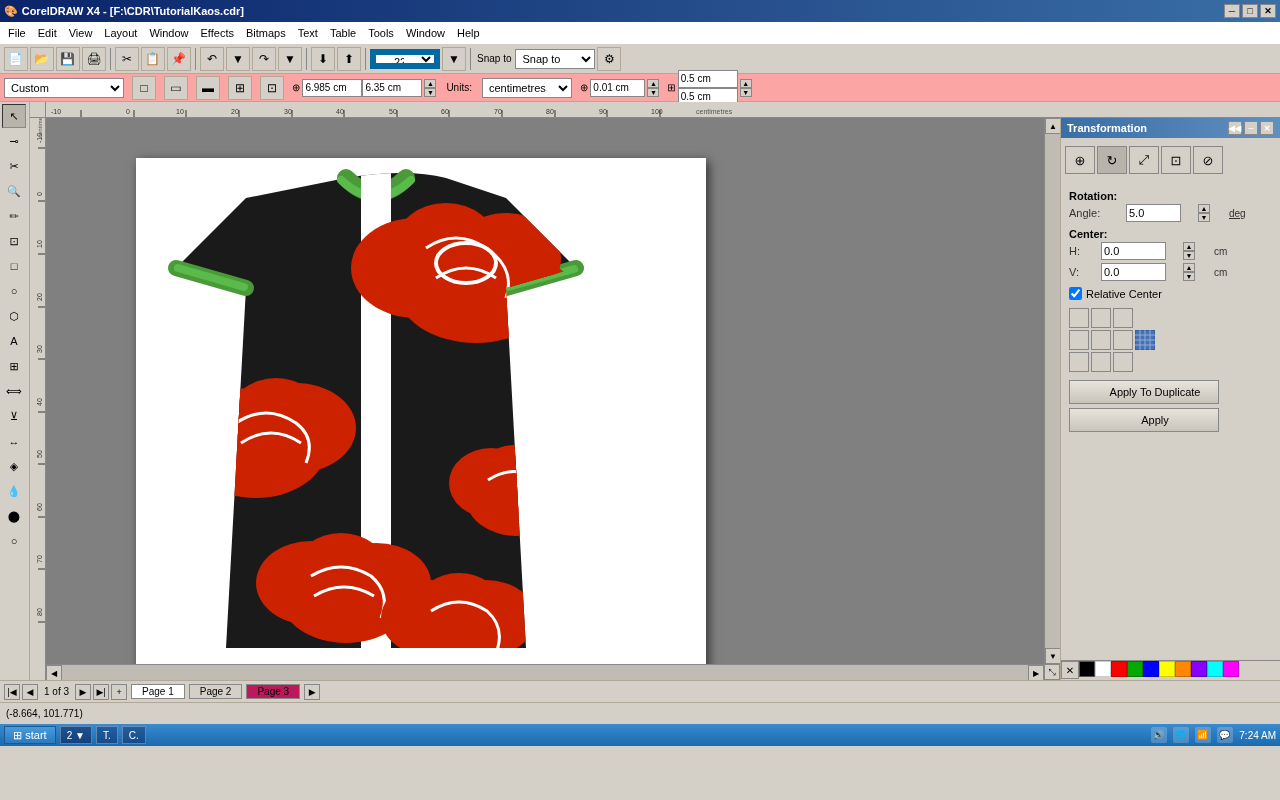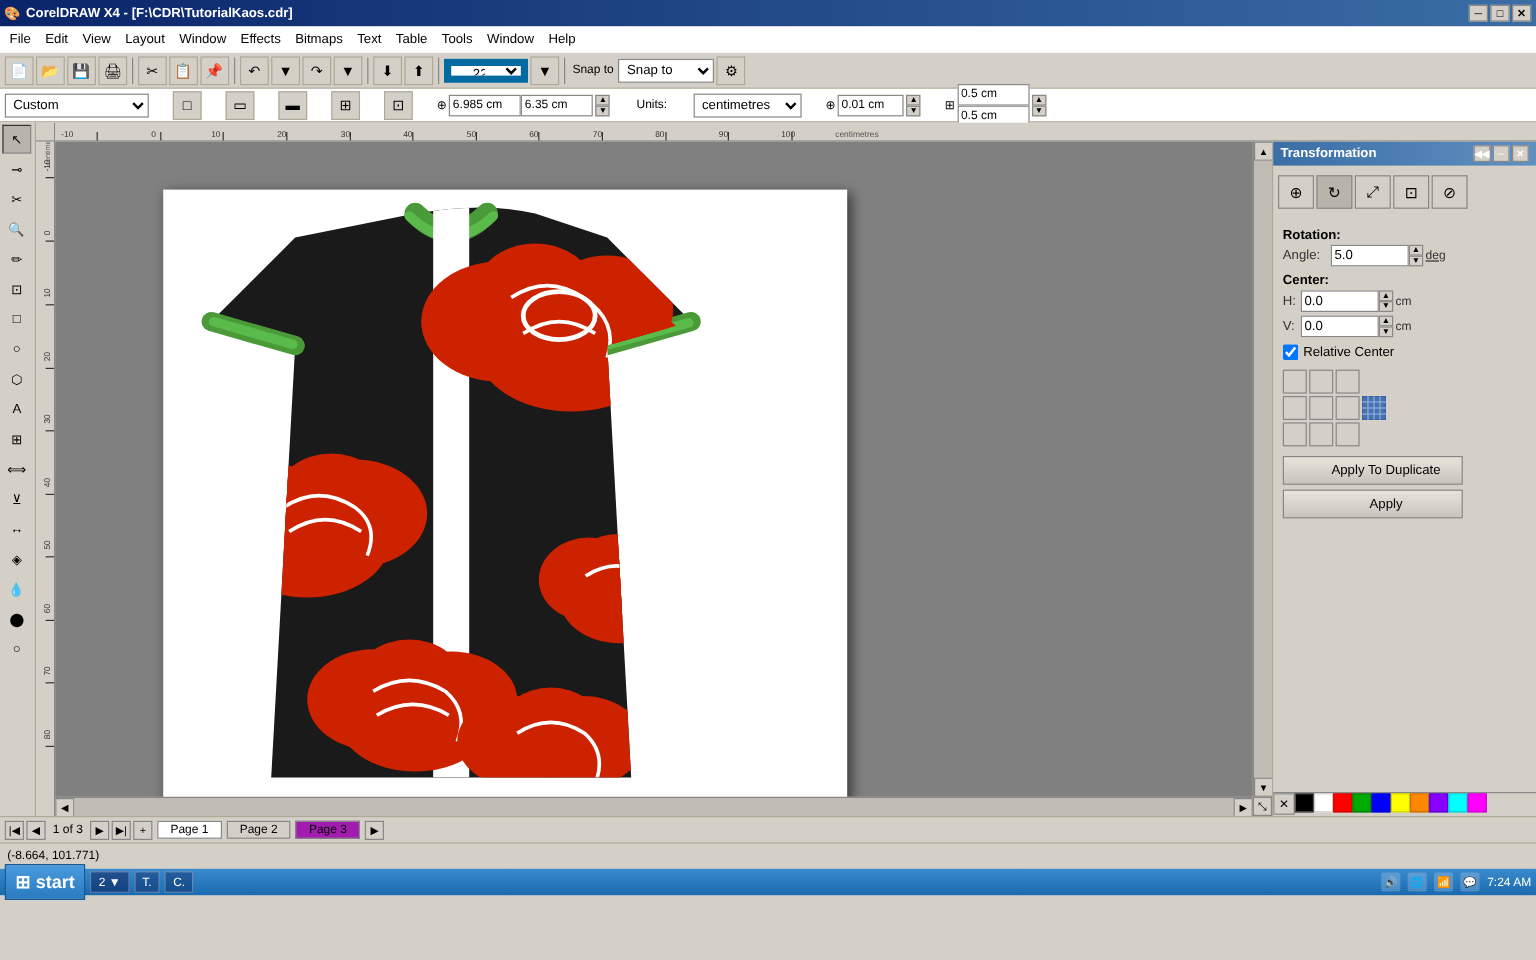--- a/index.html
+++ b/index.html
@@ -81,25 +81,25 @@
       width: 60px; height: 18px;
       background: white;
       border: 1px solid #888;
       padding: 0 2px;
       font-size: 10px;
     }
 
     
     #propbar {
       height: 28px;
-      background: #ffffff;
+      background: #fca5a5;
       display: flex;
       align-items: center;
       padding: 2px 4px;
-      gap: 20px;
+      gap: 8px;
       border-bottom: 1px solid #b0a898;
     }
 
     
     #main-area {
       display: flex;
       height: calc(800px - 22px - 22px - 30px - 28px - 28px - 22px - 22px);
     }
 
     
@@ -199,21 +199,21 @@
     .section-label {
       font-size: 11px;
       font-weight: bold;
       margin: 4px 0 2px 0;
       color: #000;
     }
     
     .field-row {
       display: flex;
       align-items: center;
-      gap: 0;
+      gap: 17px;
       margin-bottom: 3px;
     }
     .field-label { width: 20px; font-size: 11px; color: #333; }
     .field-input {
       width: 70px; height: 18px;
       background: white;
       border: 1px solid #888;
       padding: 0 2px;
       font-size: 11px;
     }
@@ -631,21 +631,21 @@
           <div class="tr-tab" title="Size" style="width:30px; height:28px; background:#d4d0c8; border:1px solid #888; display:flex; align-items:center; justify-content:center; font-size:13px;">⊡</div>
           <div class="tr-tab" title="Skew" style="width:30px; height:28px; background:#d4d0c8; border:1px solid #888; display:flex; align-items:center; justify-content:center; font-size:13px;">⊘</div>
         </div>
 
         <div id="transform-panel" style="padding:6px 8px; flex:1;">
 
           <div class="section-label">Rotation:</div>
 
           <div class="field-row">
             <span class="field-label" style="width:40px;">Angle:</span>
-            <input class="field-input" value="5.0" style="width: 65px;">
+            <input class="field-input" value="5.0" style="width: 55px;">
             <div style="display:flex; flex-direction:column;">
               <button class="spin-btn">▲</button>
               <button class="spin-btn">▼</button>
             </div>
             <span class="field-unit" style="margin-left:2px;text-decoration:underline;">deg</span>
           </div>
 
           <div class="section-label" style="margin-top:6px;">Center:</div>
 
           <div class="field-row">
@@ -730,30 +730,30 @@
   <div id="statusbar-nav" style="display:flex; align-items:center; gap:2px;">
     <div style="width:16px;height:16px;border:1px solid #888;background:#d4d0c8;display:flex;align-items:center;justify-content:center;font-size:9px;cursor:pointer;">|◀</div>
     <div style="width:16px;height:16px;border:1px solid #888;background:#d4d0c8;display:flex;align-items:center;justify-content:center;font-size:9px;cursor:pointer;">◀</div>
     <span style="font-size:10px; padding:0 4px;">1 of 3</span>
     <div style="width:16px;height:16px;border:1px solid #888;background:#d4d0c8;display:flex;align-items:center;justify-content:center;font-size:9px;cursor:pointer;">▶</div>
     <div style="width:16px;height:16px;border:1px solid #888;background:#d4d0c8;display:flex;align-items:center;justify-content:center;font-size:9px;cursor:pointer;">▶|</div>
     <div style="width:16px;height:16px;border:1px solid #888;background:#d4d0c8;display:flex;align-items:center;justify-content:center;font-size:9px;cursor:pointer;">+</div>
   </div>
   <div class="page-tab active" style="padding:1px 10px;background:white;border:1px solid #888;font-size:10px;cursor:pointer;">Page 1</div>
   <div class="page-tab" style="padding:1px 10px;background:#d4d0c8;border:1px solid #888;font-size:10px;cursor:pointer;">Page 2</div>
-  <div class="page-tab" style="padding:1px 10px;background:#a21caf;border:1px solid #888;font-size:10px;cursor:pointer;">Page 3</div>
+  <div class="page-tab" style="padding:1px 10px;background:#be185d;border:1px solid #888;font-size:10px;cursor:pointer;">Page 3</div>
   <div style="width:16px;height:16px;border:1px solid #888;background:#d4d0c8;display:flex;align-items:center;justify-content:center;font-size:9px;cursor:pointer;">▶</div>
 </div>
 
 <div id="bottom-bar" style="height:22px; background:#d4d0c8; border-top:1px solid #b0a898; display:flex; align-items:center; padding:0 6px; gap:8px; font-size:10px;">
   <span style="min-width:100px;">(-8.664, 101.771)</span>
 </div>
 
 <div id="taskbar" style="height:22px; background:linear-gradient(to bottom,#3a8ace,#1a6ab0); display:flex; align-items:center; padding:0 4px; gap:4px;">
-  <button class="start-btn" style="background:linear-gradient(to bottom,#4a9ade,#2a7ac0);border:1px solid #1a5a90;color:white;font-size:15px;font-weight:bold;padding:1px 8px;height:30px;cursor:pointer;">
+  <button class="start-btn" style="background:linear-gradient(to bottom,#4a9ade,#2a7ac0);border:1px solid #1a5a90;color:white;font-size:11px;font-weight:normal;padding:1px 8px;height:18px;cursor:pointer;">
     <span>⊞</span>
     <span>start</span>
   </button>
   <div class="taskbar-item" style="background:rgba(0,0,50,0.4);border:1px solid rgba(255,255,255,0.3);color:white;font-size:10px;padding:1px 6px;height:18px;display:flex;align-items:center;">2 ▼</div>
   <div class="taskbar-item" style="background:rgba(0,0,50,0.3);border:1px solid rgba(255,255,255,0.3);color:white;font-size:10px;padding:1px 6px;height:18px;display:flex;align-items:center;">T.</div>
   <div class="taskbar-item" style="background:rgba(0,0,50,0.3);border:1px solid rgba(255,255,255,0.3);color:white;font-size:10px;padding:1px 6px;height:18px;display:flex;align-items:center;">C.</div>
   <div style="margin-left:auto; display:flex; align-items:center; gap:6px;">
     <div style="width:16px;height:16px;background:rgba(255,255,255,0.2);border-radius:2px;display:flex;align-items:center;justify-content:center;font-size:9px;cursor:pointer;">🔊</div>
     <div style="width:16px;height:16px;background:rgba(255,255,255,0.2);border-radius:2px;display:flex;align-items:center;justify-content:center;font-size:9px;cursor:pointer;">🌐</div>
     <div style="width:16px;height:16px;background:rgba(255,255,255,0.2);border-radius:2px;display:flex;align-items:center;justify-content:center;font-size:9px;cursor:pointer;">📶</div>

